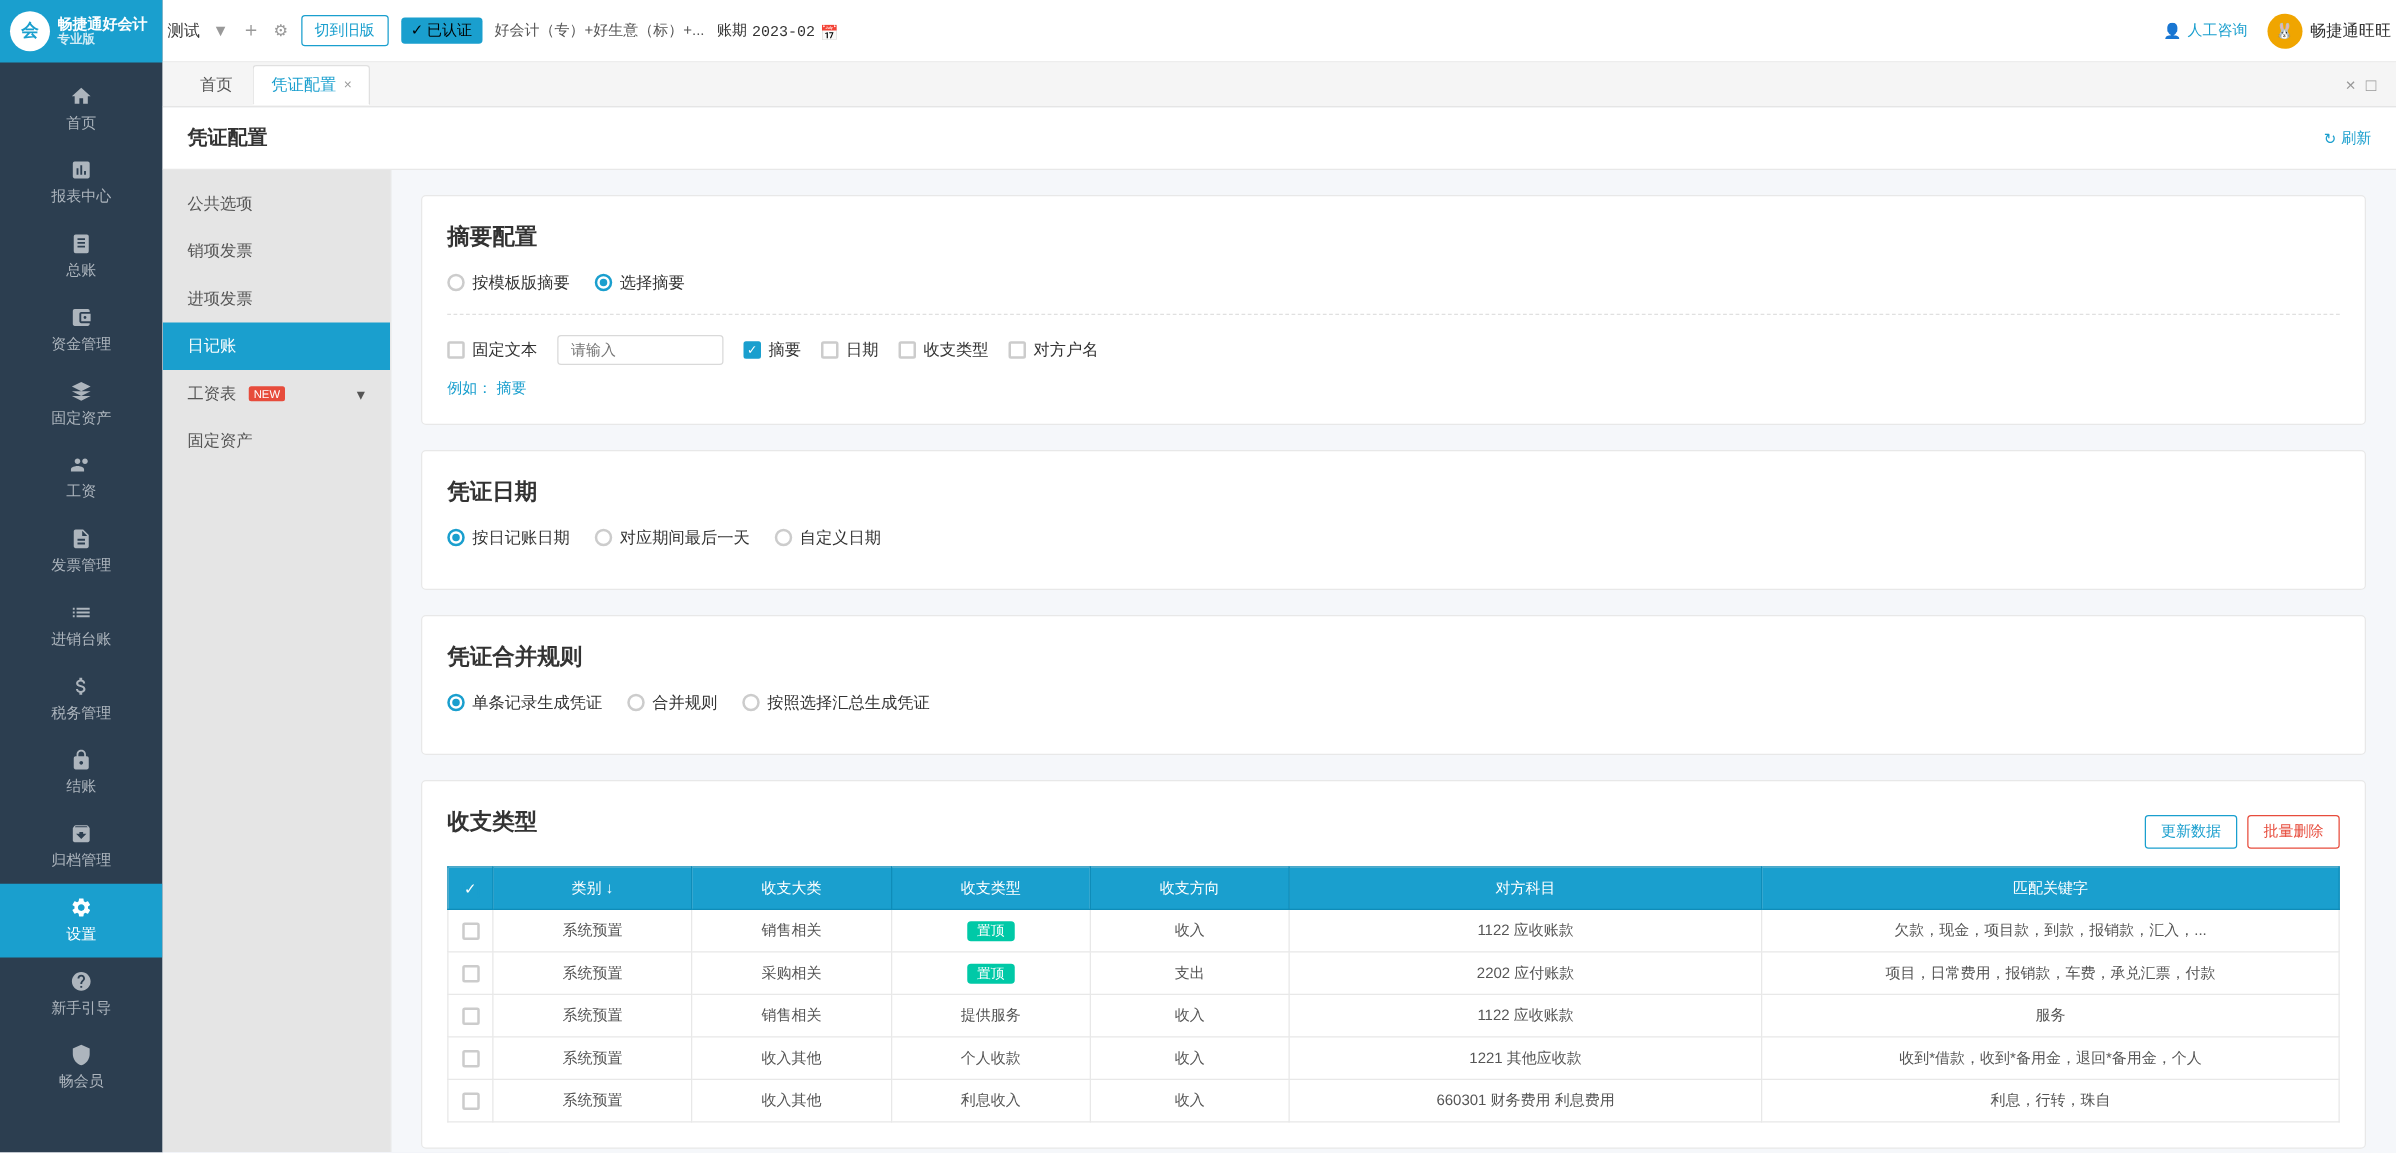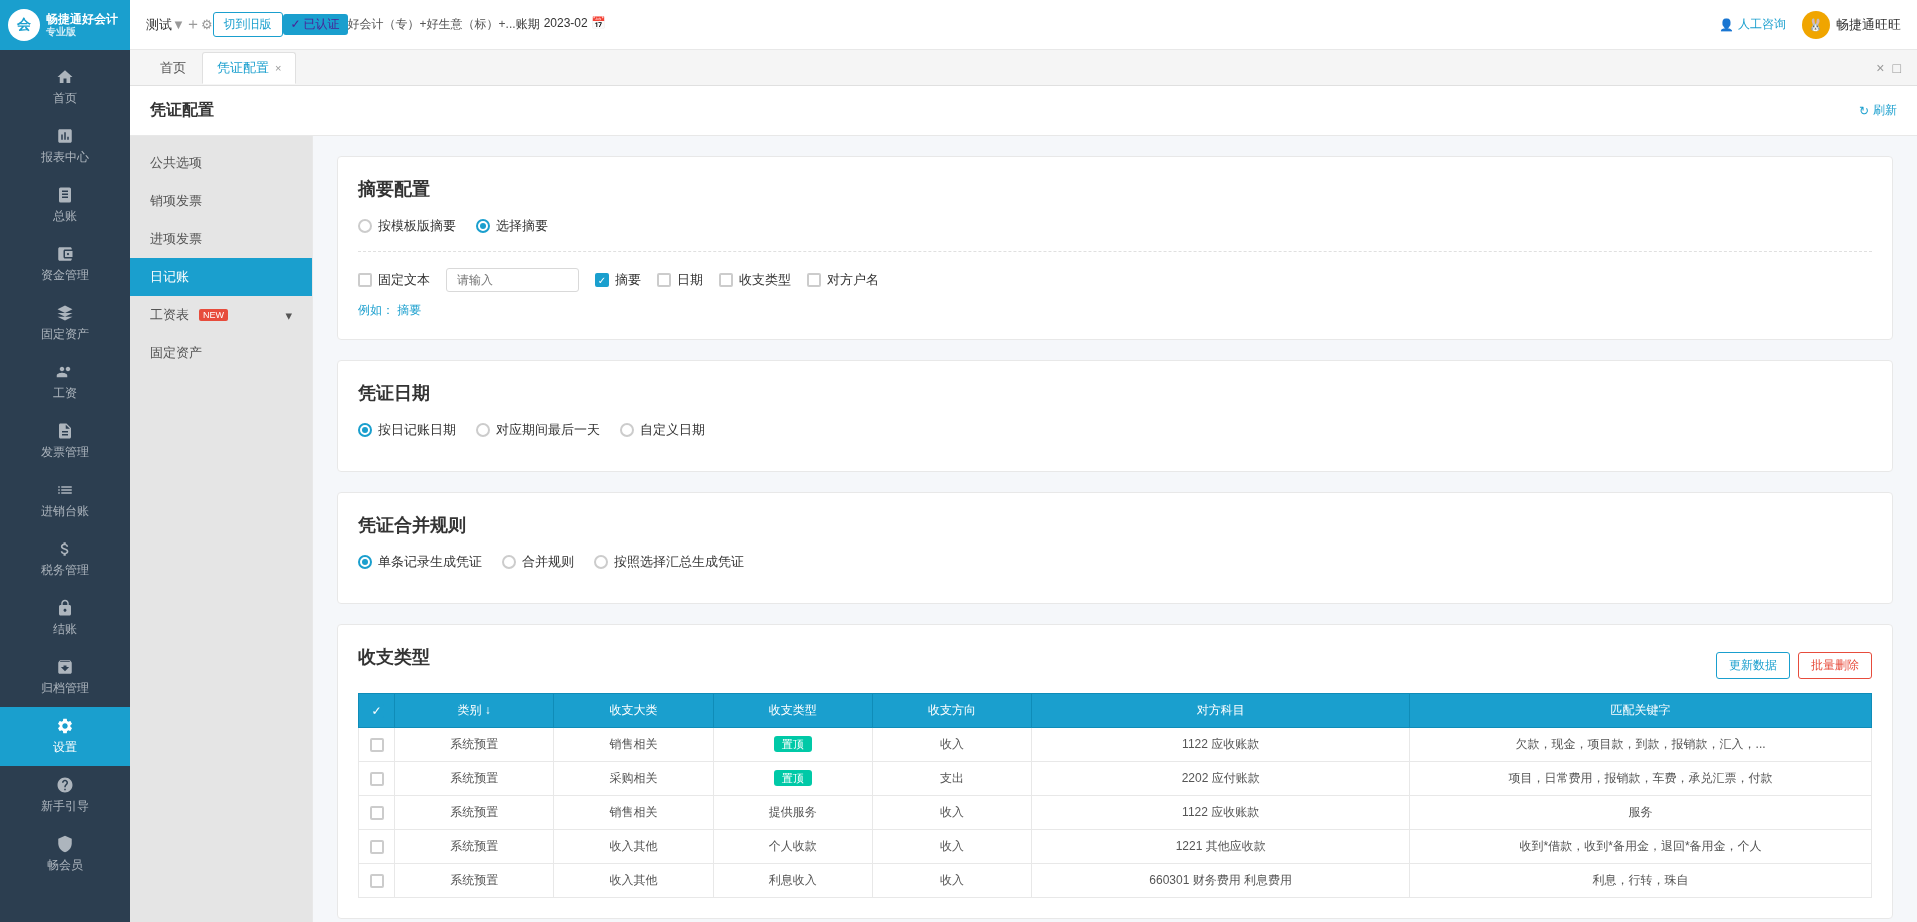--- a/index.html
+++ b/index.html
@@ -10,29 +10,29 @@
     .sidebar-logo { background: #1a9fce; padding: 12px 8px; display: flex; align-items: center; gap: 6px; color: white; font-weight: bold; font-size: 13px; height: 50px; }
     .sidebar-logo-icon { width: 32px; height: 32px; background: white; border-radius: 50%; display: flex; align-items: center; justify-content: center; color: #1a9fce; font-size: 14px; font-weight: bold; flex-shrink: 0; }
     .sidebar-logo-text { line-height: 1.2; font-size: 12px; }
     .sidebar-nav { flex: 1; overflow-y: auto; padding: 8px 0; }
     .nav-item { display: flex; flex-direction: column; align-items: center; padding: 10px 8px; cursor: pointer; color: #adb5bd; gap: 4px; font-size: 12px; transition: background 0.2s; }
     .nav-item.active { background: #1a9fce; color: white; }
     .nav-item svg { width: 18px; height: 18px; }
 
     
     .main-area { flex: 1; display: flex; flex-direction: column; overflow: hidden; }
-    .topbar { background: white; height: 50px; display: flex; align-items: center; padding: 0 16px; gap: 0; border-bottom: 1px solid #e8e8e8; flex-shrink: 0; }
+    .topbar { background: white; height: 50px; display: flex; align-items: center; padding: 0 4px; gap: 10px; border-bottom: 1px solid #e8e8e8; flex-shrink: 0; }
     .topbar-company { font-size: 13px; color: #333; font-weight: 500; }
     .topbar-arrow { color: #999; cursor: pointer; }
     .topbar-add { color: #999; cursor: pointer; font-size: 16px; }
     .topbar-setting { color: #999; cursor: pointer; }
     .topbar-btn { border: 1px solid #1a9fce; color: #1a9fce; background: white; padding: 3px 10px; border-radius: 3px; cursor: pointer; font-size: 12px; }
-    .topbar-status { background: #1a9fce; color: #4c1d95; padding: 2px 8px; border-radius: 3px; font-size: 12px; }
+    .topbar-status { background: #1a9fce; color: #000000; padding: 2px 8px; border-radius: 3px; font-size: 12px; }
     .topbar-tags { color: #555; font-size: 12px; }
-    .topbar-period { font-size: 12px; color: #333; display: flex; align-items: flex-start; gap: 4px; }
+    .topbar-period { font-size: 12px; color: #333; display: flex; align-items: flex-end; gap: 4px; }
     .topbar-right { margin-left: auto; display: flex; align-items: center; gap: 16px; }
     .topbar-support { color: #1a9fce; cursor: pointer; font-size: 12px; display: flex; align-items: center; gap: 4px; }
     .topbar-user { display: flex; align-items: center; gap: 6px; cursor: pointer; }
     .user-avatar { width: 28px; height: 28px; border-radius: 50%; background: #f0a500; display: flex; align-items: center; justify-content: center; color: white; font-size: 12px; overflow: hidden; }
 
     
     .tabbar { background: #f5f5f5; border-bottom: 1px solid #e0e0e0; display: flex; align-items: center; padding: 0 16px; height: 36px; flex-shrink: 0; gap: 2px; }
     .tab { padding: 6px 14px; cursor: pointer; font-size: 13px; color: #555; border-radius: 3px 3px 0 0; display: flex; align-items: center; gap: 6px; }
     .tab.active { background: white; color: #1a9fce; border: 1px solid #e0e0e0; border-bottom: 1px solid white; }
     .tab-close { color: #999; font-size: 11px; cursor: pointer; }
@@ -198,21 +198,21 @@
     <span class="topbar-arrow">▼</span>
     <span class="topbar-add">＋</span>
     <span class="topbar-setting">⚙</span>
     <button class="topbar-btn">切到旧版</button>
     <span class="topbar-status">
       <span style="margin-right:3px;">✓</span><span>已认证</span>
     </span>
     <span class="topbar-tags">好会计（专）+好生意（标）+...</span>
     <span class="topbar-period">
       <span>账期</span>
-      <span style="font-weight:500;">2023-02</span>
+      <span style="font-weight:500;font-family:Liberation Mono, monospace;">2023-02</span>
       <span style="cursor:pointer;">📅</span>
     </span>
     <div class="topbar-right">
       <div class="topbar-support">
         <span>👤</span>
         <span>人工咨询</span>
       </div>
       <div class="topbar-user">
         <div class="user-avatar">🐰</div>
         <span>畅捷通旺旺</span>

